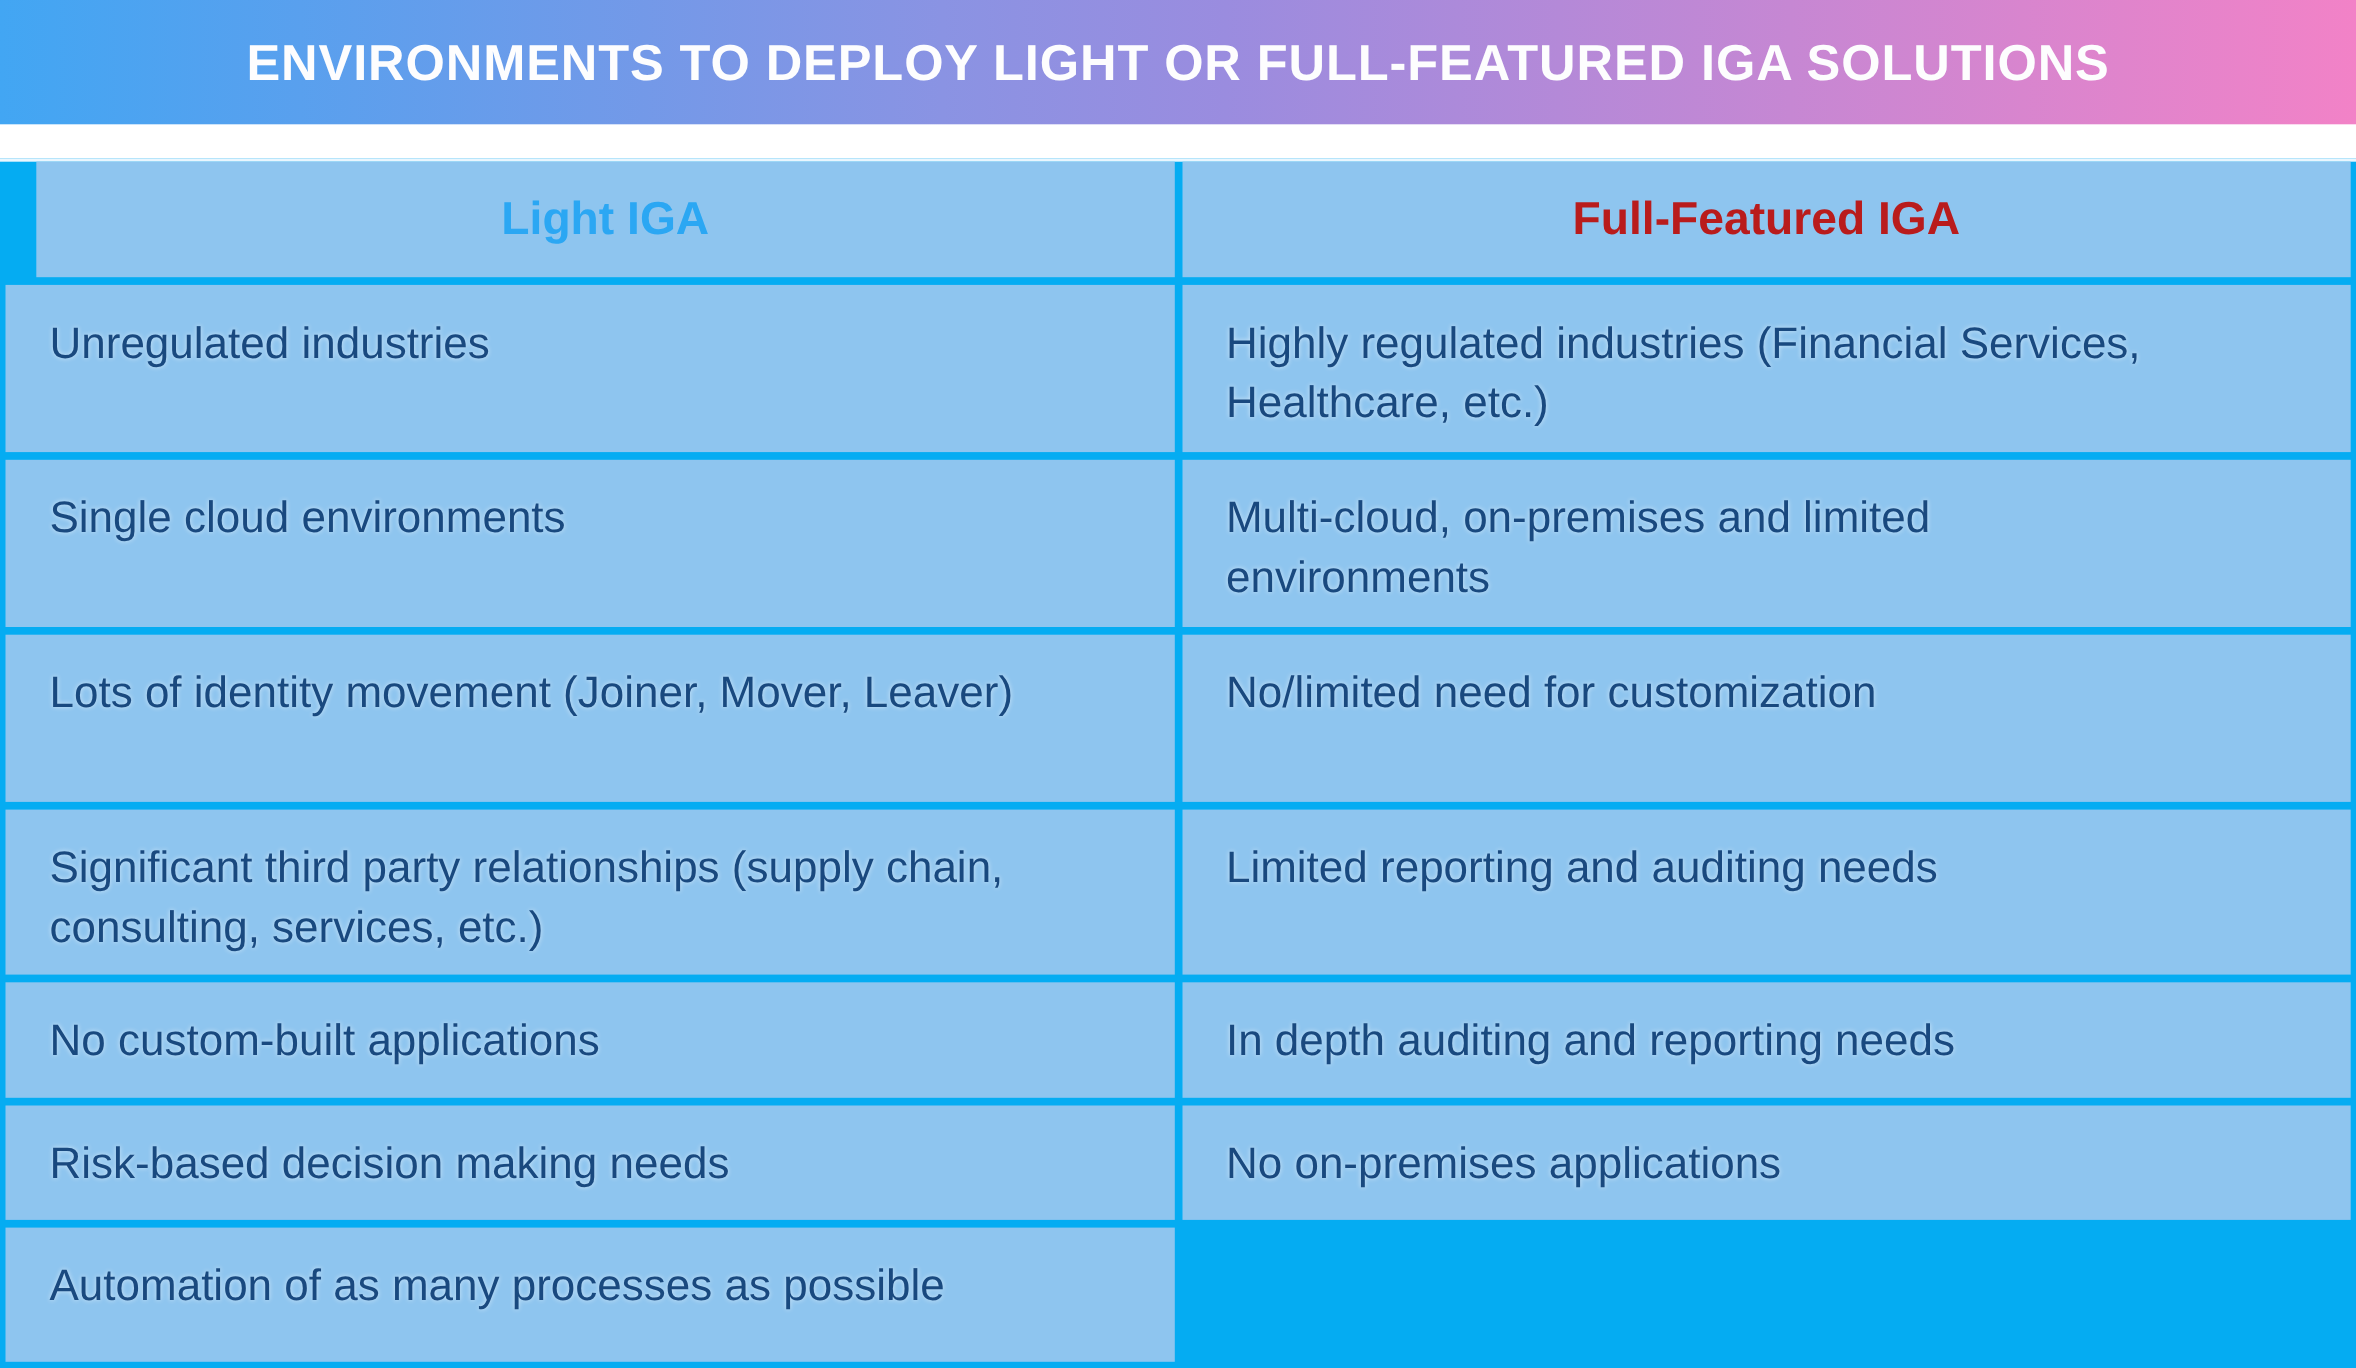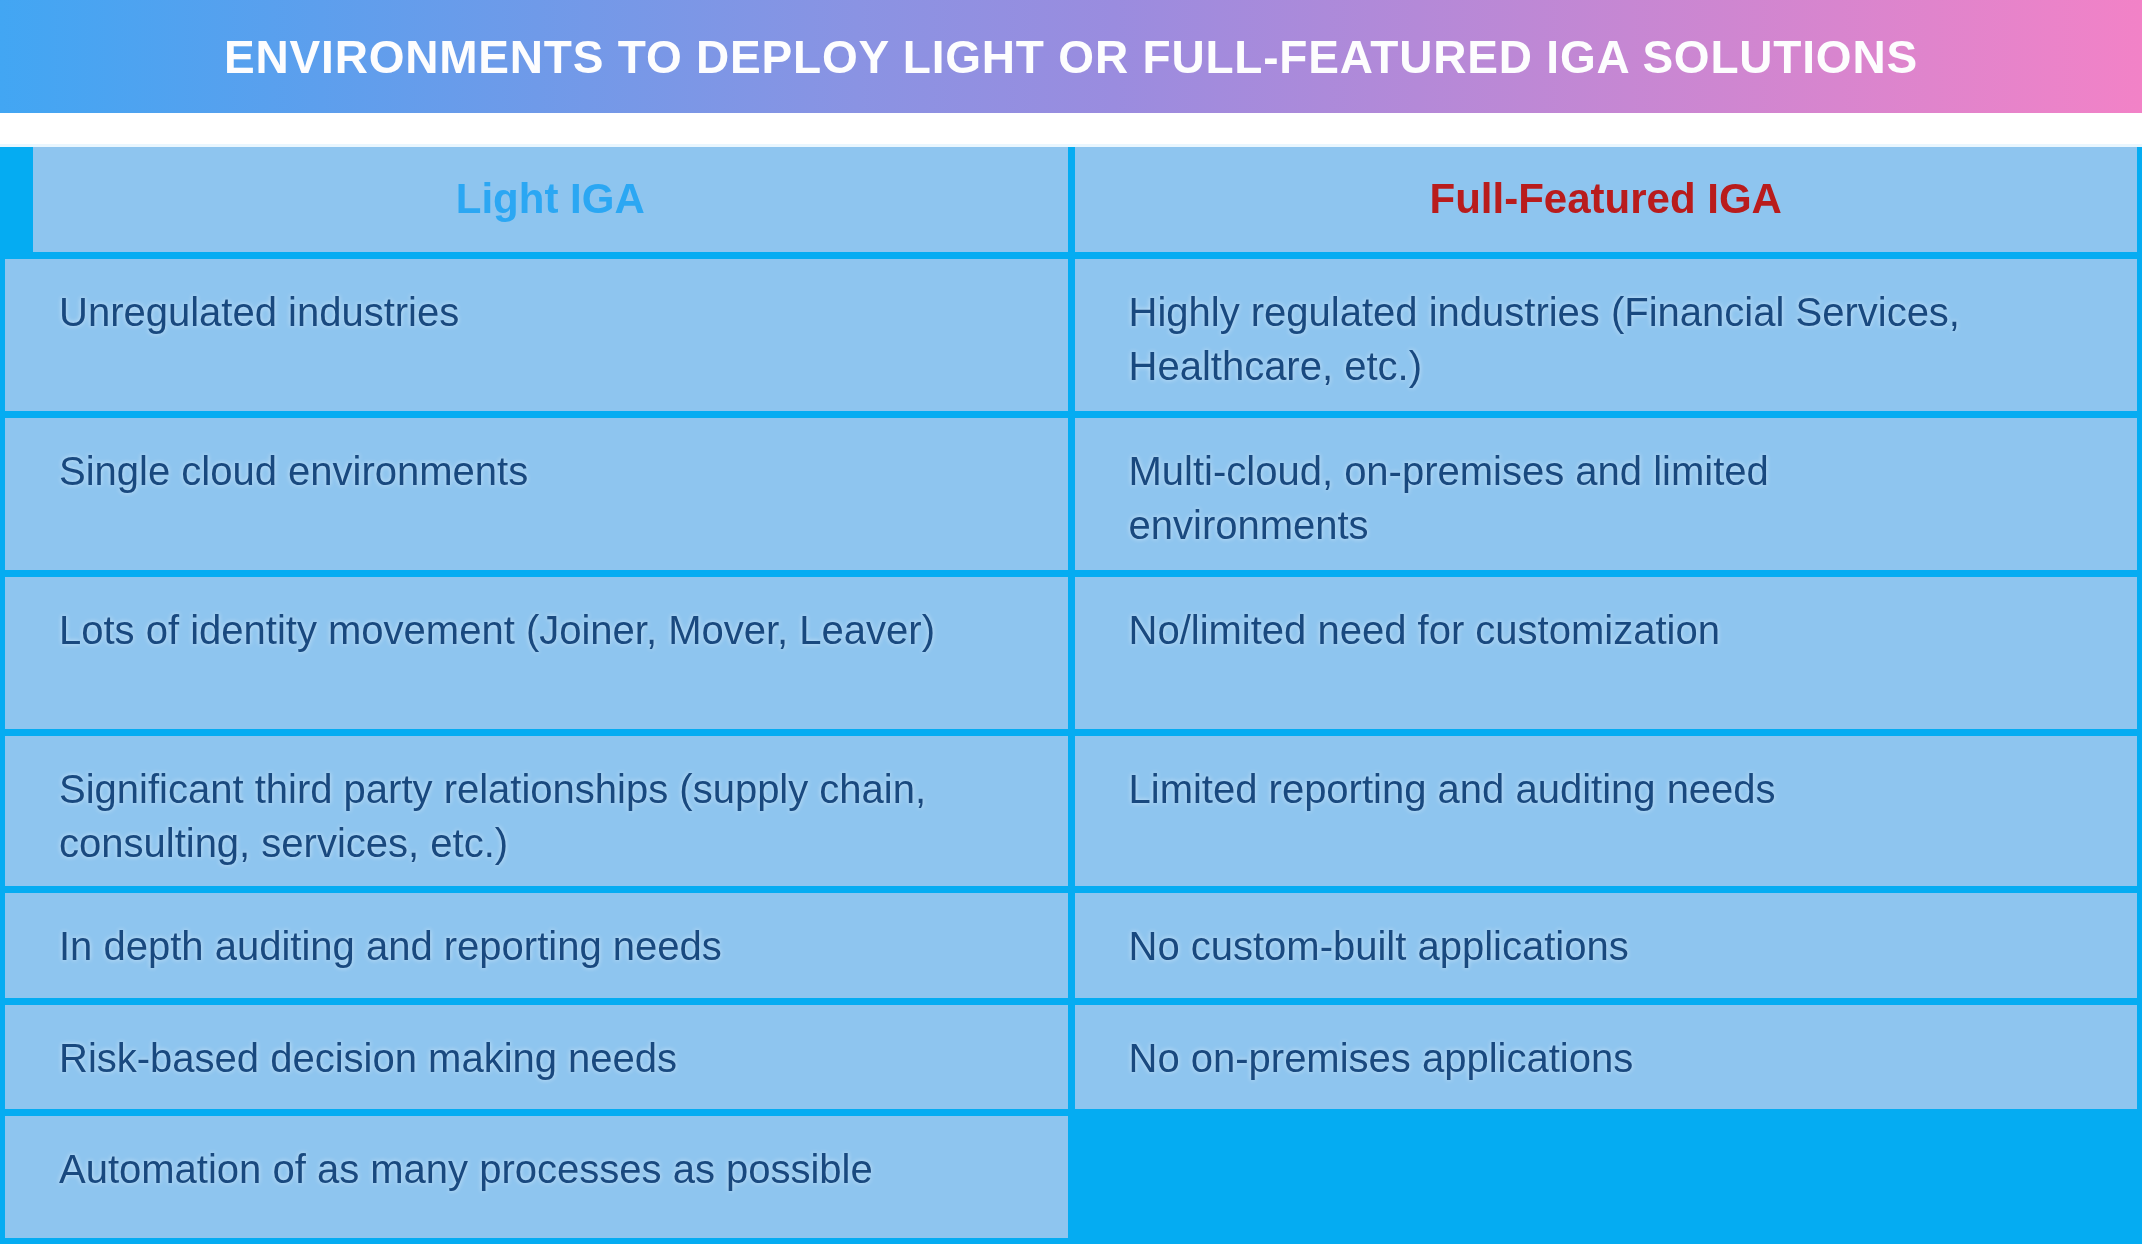--- a/index.html
+++ b/index.html
@@ -44,21 +44,21 @@
     grid-template-columns: 1fr 1fr;
     grid-template-rows: 105px 152px 152px 152px 150px 105px 104px auto;
     gap: 7px;
   }
   .cell {
     background: #8EC5EF;
     color: #19497F;
     font-size: 40px;
     font-weight: 500;
     line-height: 1.35;
-    padding: 26px 70px 10px 54px;
+    padding: 26px 70px 10px 40px;
     text-shadow: 0 0 5px rgba(255,255,255,0.6);
   }
   .cell.body:nth-child(even) { padding-right: 160px; }
   .cell.head {
     display: flex;
     align-items: center;
     justify-content: center;
     padding: 0;
     font-size: 42px;
     font-weight: 700;
@@ -86,22 +86,22 @@
 
     <div class="cell body">Single cloud environments</div>
     <div class="cell body">Multi-cloud, on-premises and limited environments</div>
 
     <div class="cell body">Lots of identity movement (Joiner, Mover, Leaver)</div>
 
     <div class="cell body">No/limited need for customization</div>
     <div class="cell body">Significant third party relationships (supply chain, consulting, services, etc.)</div>
 
     <div class="cell body">Limited reporting and auditing needs</div>
+    <div class="cell body">No custom-built applications</div>
+
     <div class="cell body">In depth auditing and reporting needs</div>
-
-    <div class="cell body">No custom-built applications</div>
     <div class="cell body">Risk-based decision making needs</div>
 
     <div class="cell body">No on-premises applications</div>
     <div class="cell body">Automation of as many processes as possible</div>
 
   </div>
 </div>
 
 </body></html>

